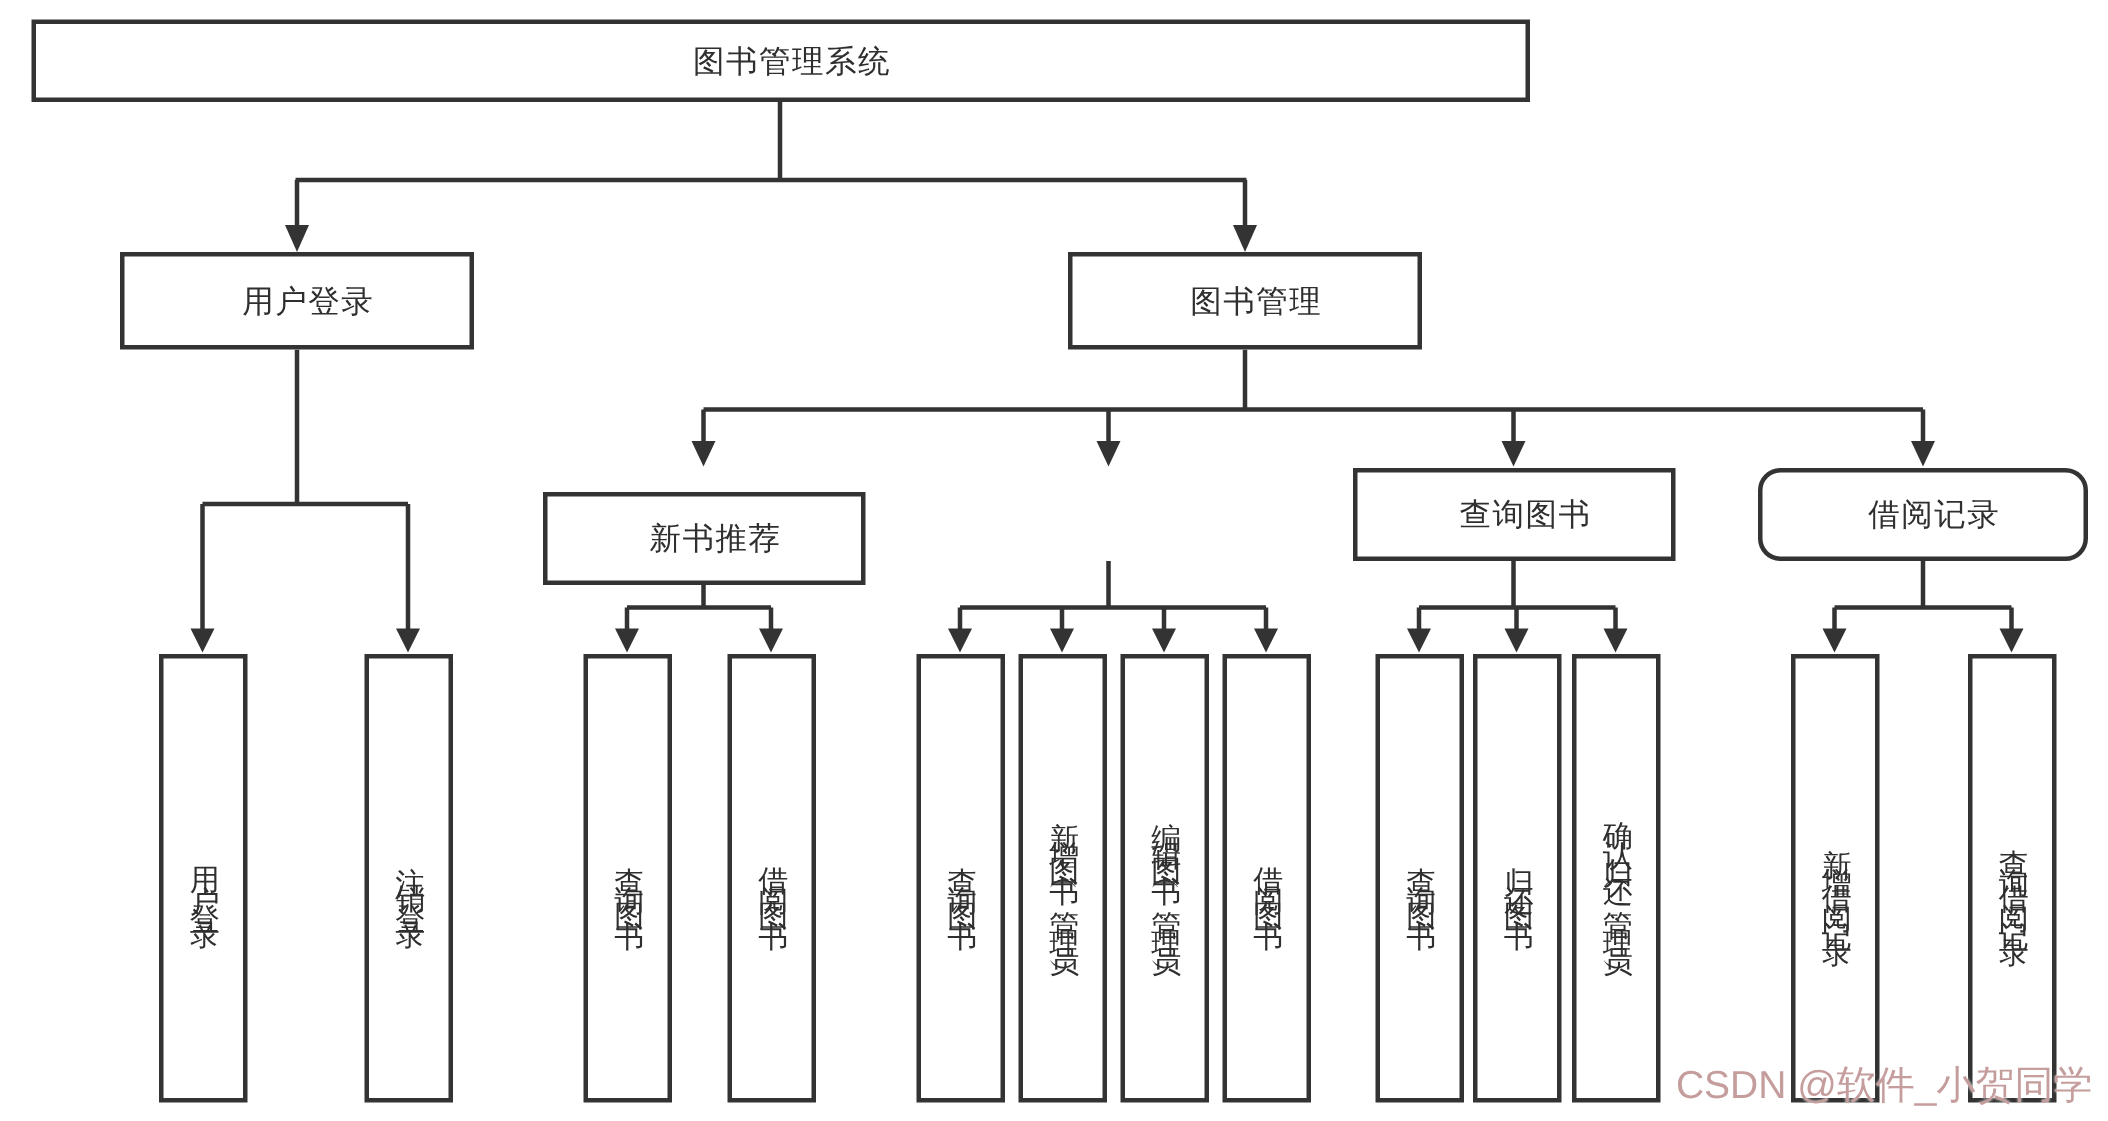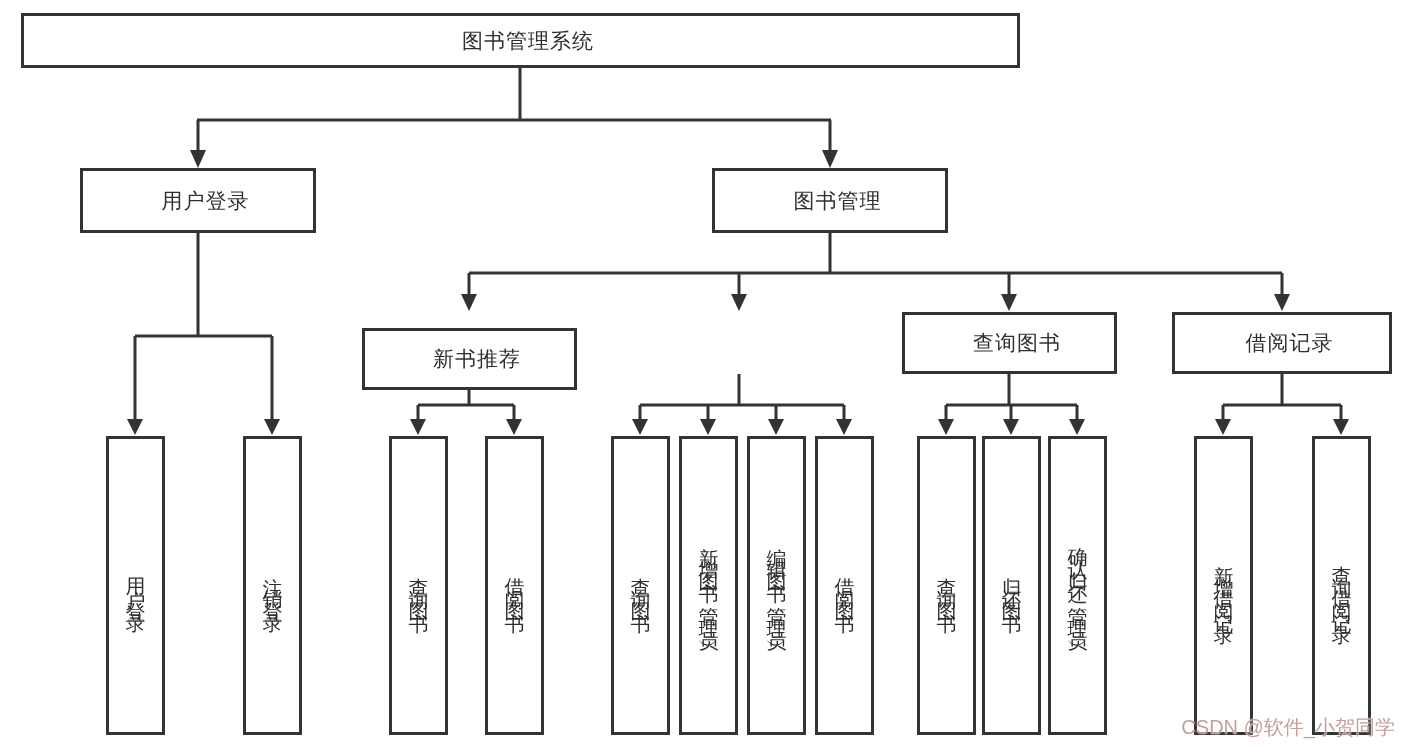--- a/index.html
+++ b/index.html
@@ -35,21 +35,21 @@
     text-orientation:mixed;
     font-size:20px;
     letter-spacing:12px;
     line-height:53px;
     text-align:center;
   }
   .watermark{
     position:absolute;
     right:10px;bottom:6px;
     z-index:3;
-    font-size:20px;
+    font-size:26px;
     color:var(--watermark);
     text-shadow:0 0 2px #ffffff;
     white-space:nowrap;
   }
 </style>
 </head>
 <body>
 
 <div class="stage">
 
@@ -113,21 +113,21 @@
     </g>
   </svg>
 
   <div class="node h" style="left:21px;top:13px;width:999px;height:55px;">图书管理系统</div>
 
   <div class="node h" style="left:80px;top:168px;width:236px;height:65px;">用户登录</div>
   <div class="node h" style="left:712px;top:168px;width:236px;height:65px;">图书管理</div>
 
   <div class="node h" style="left:362px;top:328px;width:215px;height:62px;">新书推荐</div>
   <div class="node h" style="left:902px;top:312px;width:215px;height:62px;">查询图书</div>
-  <div class="node h" style="left:1172px;top:312px;width:220px;height:62px;">借阅记录</div>
+  <div class="node h" style="left:1172px;top:312px;width:220px;height:62px;border-radius:15px;">借阅记录</div>
 
   <div class="node v" style="left:106px;top:436px;width:59px;height:299px;">用户登录</div>
   <div class="node v" style="left:243px;top:436px;width:59px;height:299px;">注销登录</div>
 
   <div class="node v" style="left:389px;top:436px;width:59px;height:299px;">查询图书</div>
   <div class="node v" style="left:485px;top:436px;width:59px;height:299px;">借阅图书</div>
 
   <div class="node v" style="left:611px;top:436px;width:59px;height:299px;">查询图书</div>
   <div class="node v" style="left:679px;top:436px;width:59px;height:299px;">新增图书（管理员）</div>
   <div class="node v" style="left:747px;top:436px;width:59px;height:299px;">编辑图书（管理员）</div>

